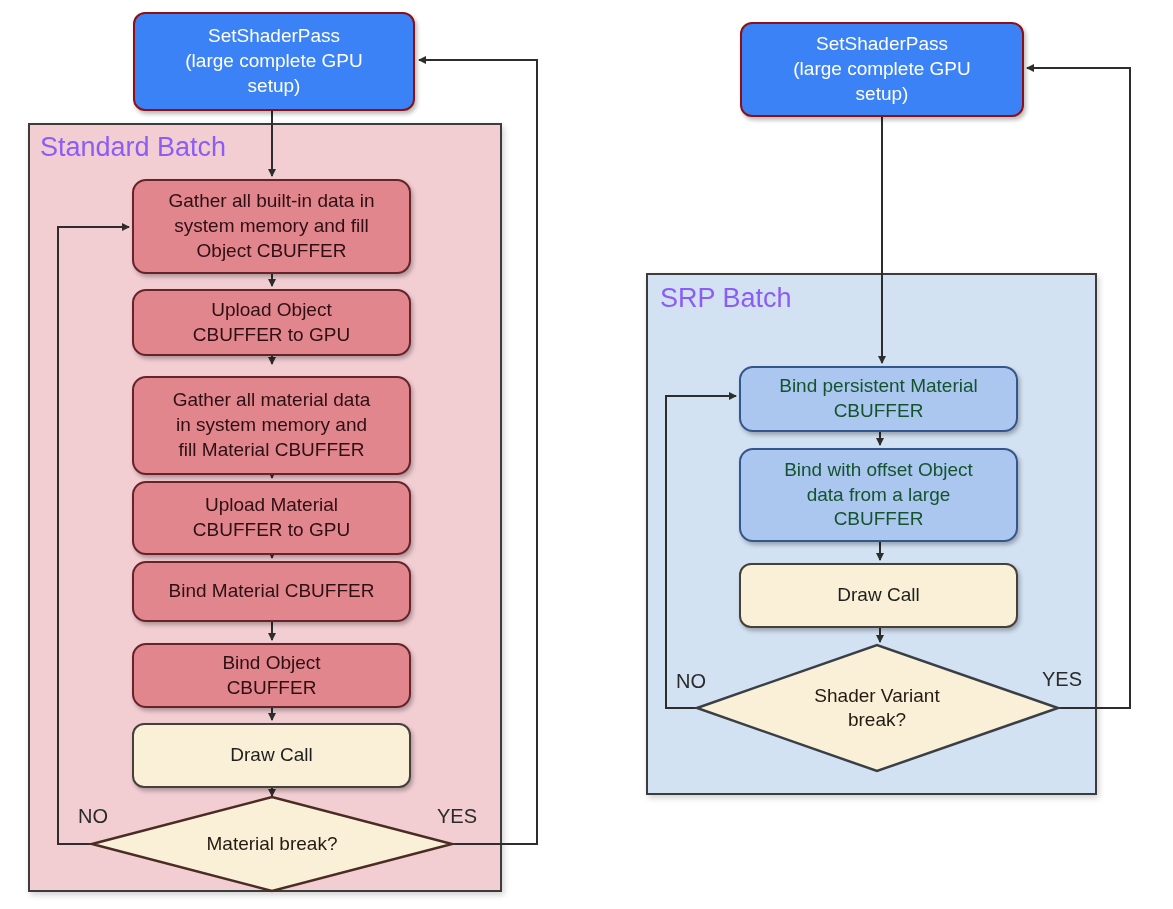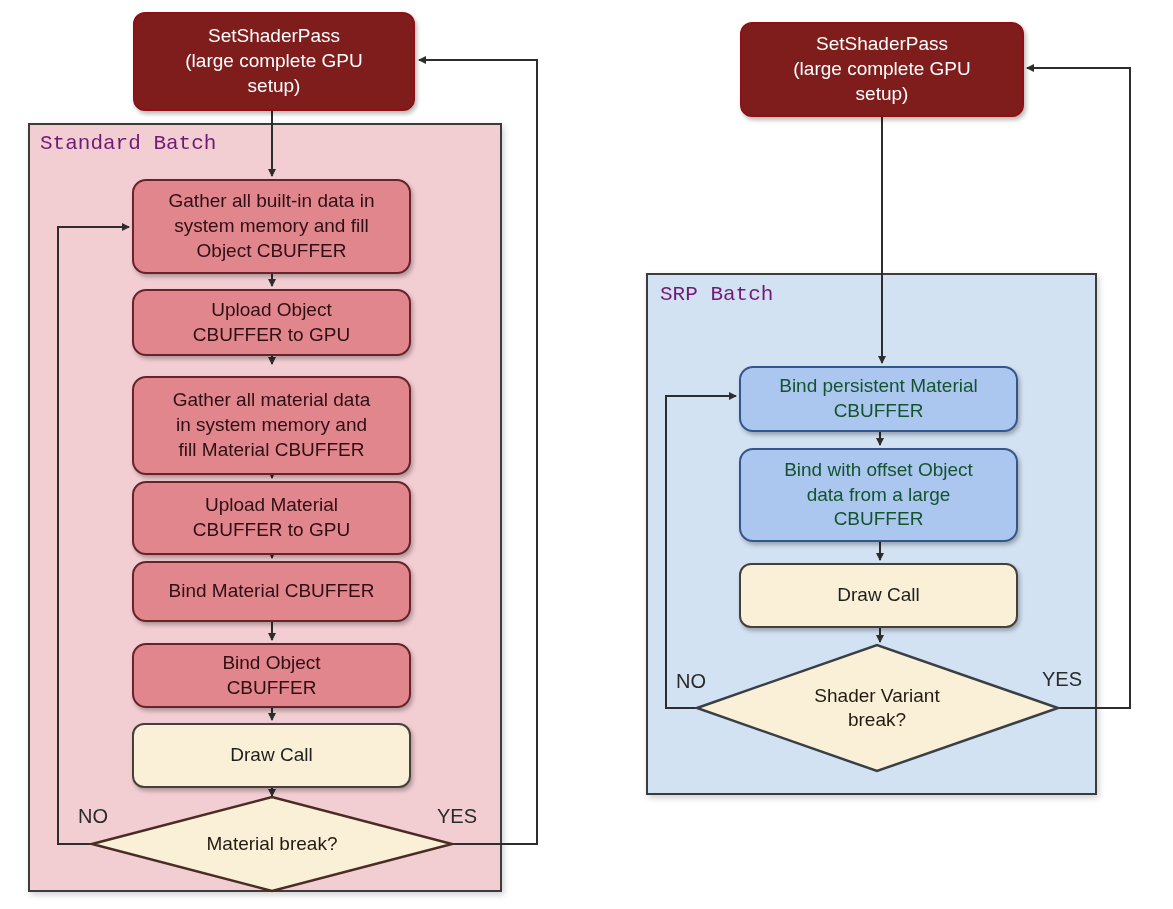--- a/index.html
+++ b/index.html
@@ -8,32 +8,31 @@
     font-family:"Liberation Sans", sans-serif;overflow:hidden;
   }
   .abs{position:absolute;box-sizing:border-box;}
   .container-box{
     border:2px solid #3c3c3c;z-index:1;
     box-shadow:2px 3px 6px rgba(0,0,0,0.18);
   }
   .container-box.pink{background:#f2ced3;}
   .container-box.blue{background:#d3e2f3;}
   .container-label{
-    position:absolute;z-index:3;font-size:21px;color:#701a75;
+    position:absolute;z-index:3;font-size:27px;color:#8b5cf6;
     white-space:nowrap;
-    font-family:Liberation Mono, monospace;
   }
   svg.wires{position:absolute;left:0;top:0;z-index:2;}
   .node{
     z-index:3;display:flex;align-items:center;justify-content:center;
     text-align:center;white-space:pre-line;line-height:1.3;
     box-shadow:2px 3px 4px rgba(0,0,0,0.28);
   }
   .node.start{
-    background:#7f1d1d;border:2px solid #8f1014;border-radius:12px;
+    background:#3b82f6;border:2px solid #8f1014;border-radius:12px;
     color:#ffffff;font-size:19px;
   }
   .node.proc-red{
     background:#e0868c;border:2.5px solid #66232a;border-radius:14px;
     color:#2e0f14;font-size:19px;
   }
   .node.proc-blue{
     background:#abc7f0;border:2.5px solid #33568c;border-radius:14px;
     color:#14532d;font-size:19px;
   }

